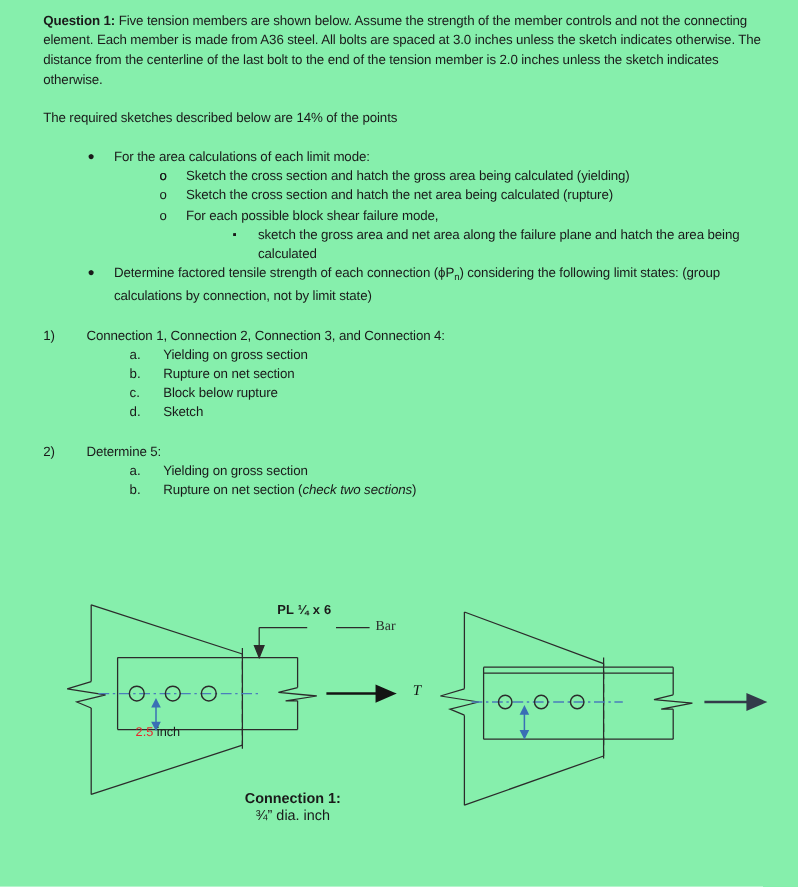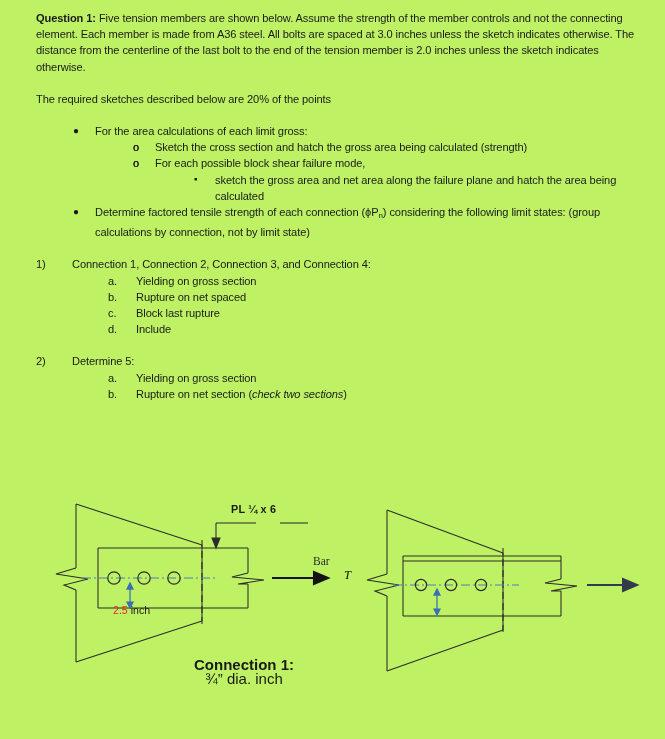--- a/index.html
+++ b/index.html
@@ -14,21 +14,21 @@
     font-family: "Liberation Sans", sans-serif;
     color: #1a1a1a;
     overflow: hidden;
   }
 
   .page {
     position: absolute;
     left: 0; top: 0;
     width: 665px;
     height: 739px;
-    background: #bef264;
+    background: #86efac;
   }
 
   
   .textcol {
     position: absolute;
     left: 36px;
     top: 10px;
     width: 600px;
     font-size: 11.1px;
     line-height: 16.2px;
@@ -127,21 +127,21 @@
     top: 0;
   }
   .fig-left  { left: 30px;  width: 310px; height: 249px; }
   .fig-right { left: 335px; width: 330px; height: 249px; }
 
   .fig svg { display: block; }
 
   .cap {
     position: absolute;
     text-align: center;
-    font-size: 15px;
+    font-size: 12px;
     line-height: 14px;
     width: 160px;
   }
   .cap .bold { font-weight: bold; }
 
   .cap-left  { left: 118px; top: 168px; }
 
   .figlabel {
     position: absolute;
     font-weight: bold;
@@ -156,21 +156,20 @@
   }
   .dim-left  { left: 67px;  top: 114px; }
   .dim-red { color: #e8262a; margin-top: 35px; }
 
   .barlbl {
     position: absolute;
     left: 267px; top: 26px;
     font-family: "Liberation Serif", serif;
     font-size: 11.5px;
     color: #2b2b2b;
-    margin-top: 39px;
   }
 
   .tlbl {
     position: absolute;
     font-family: "Liberation Serif", serif;
     font-style: italic;
     font-size: 12.5px;
     color: #111;
   }
   .t-left  { left: 298px; top: 78px; }
@@ -179,39 +178,40 @@
 <body>
 
 <div class="page">
 
   <div class="textcol">
 
     <p class="para"><span class="q-label">Question 1:</span><span> Five tension members are shown below. Assume the strength of the member controls and not the connecting element.  Each member is made from A36 steel.  All bolts are spaced at 3.0 inches unless the sketch indicates otherwise.  The distance from the centerline of the last bolt to the end of the tension member is 2.0 inches unless the sketch indicates otherwise.</span></p>
 
     <div class="gap"></div>
 
-    <p class="para">The required sketches described below are 20% of the points</p>
+    <p class="para">The required sketches described below are 14% of the points</p>
 
     <div class="gap"></div>
 
 
     <ul class="lvl1">
       <li>
         <span class="marker">●</span>
-        <span>For the area calculations of each limit gross:</span>
+        <span>For the area calculations of each limit mode:</span>
         <ul class="lvl2">
           <li>
             <span class="marker">o</span>
           </li>
           <li>
             <span class="marker">o</span>
-            <span>Sketch the cross section and hatch the gross area being calculated (strength)</span>
+            <span>Sketch the cross section and hatch the gross area being calculated (yielding)</span>
           </li>
           <li>
             <span class="marker">o</span>
+            <span>Sketch the cross section and hatch the net area being calculated (rupture)</span>
           </li>
           <li>
             <span class="marker">o</span>
             <span>For each possible block shear failure mode,</span>
             <ul class="lvl3">
               <li>
                 <span class="marker">▪</span>
               </li>
               <li>
                 <span class="marker">▪</span>
@@ -233,29 +233,29 @@
       <li>
         <span class="marker">1)</span>
         <span>Connection 1, Connection 2, Connection 3, and Connection 4:</span>
         <ol class="alpha">
           <li>
             <span class="marker">a.</span>
             <span>Yielding on gross section</span>
           </li>
           <li>
             <span class="marker">b.</span>
-            <span>Rupture on net spaced</span>
+            <span>Rupture on net section</span>
           </li>
           <li>
             <span class="marker">c.</span>
-            <span>Block last rupture</span>
+            <span>Block below rupture</span>
           </li>
           <li>
             <span class="marker">d.</span>
-            <span>Include</span>
+            <span>Sketch</span>
           </li>
         </ol>
       </li>
     </ol>
 
     <div class="gap"></div>
 
     <ol class="num">
       <li>
         <span class="marker">2)</span>

